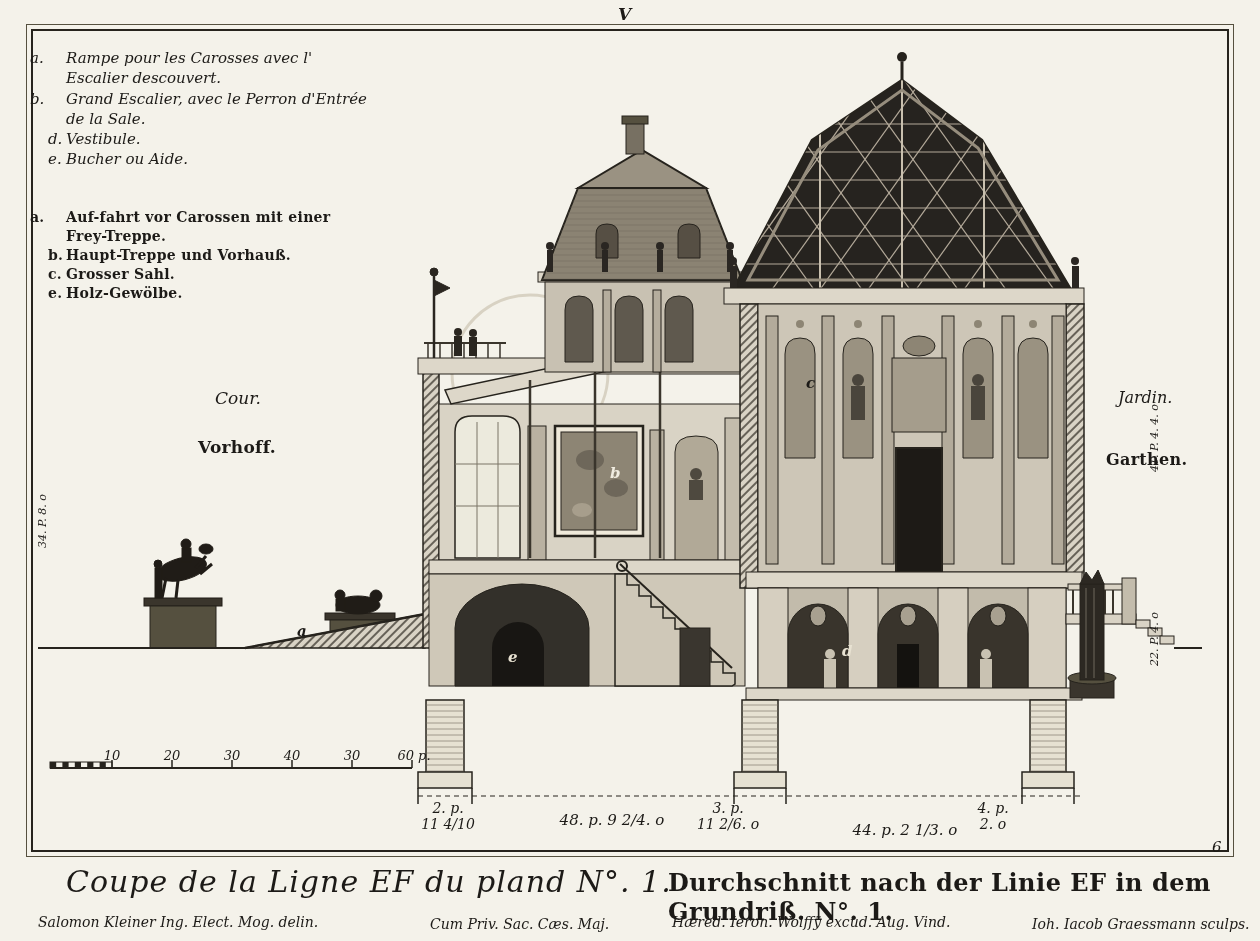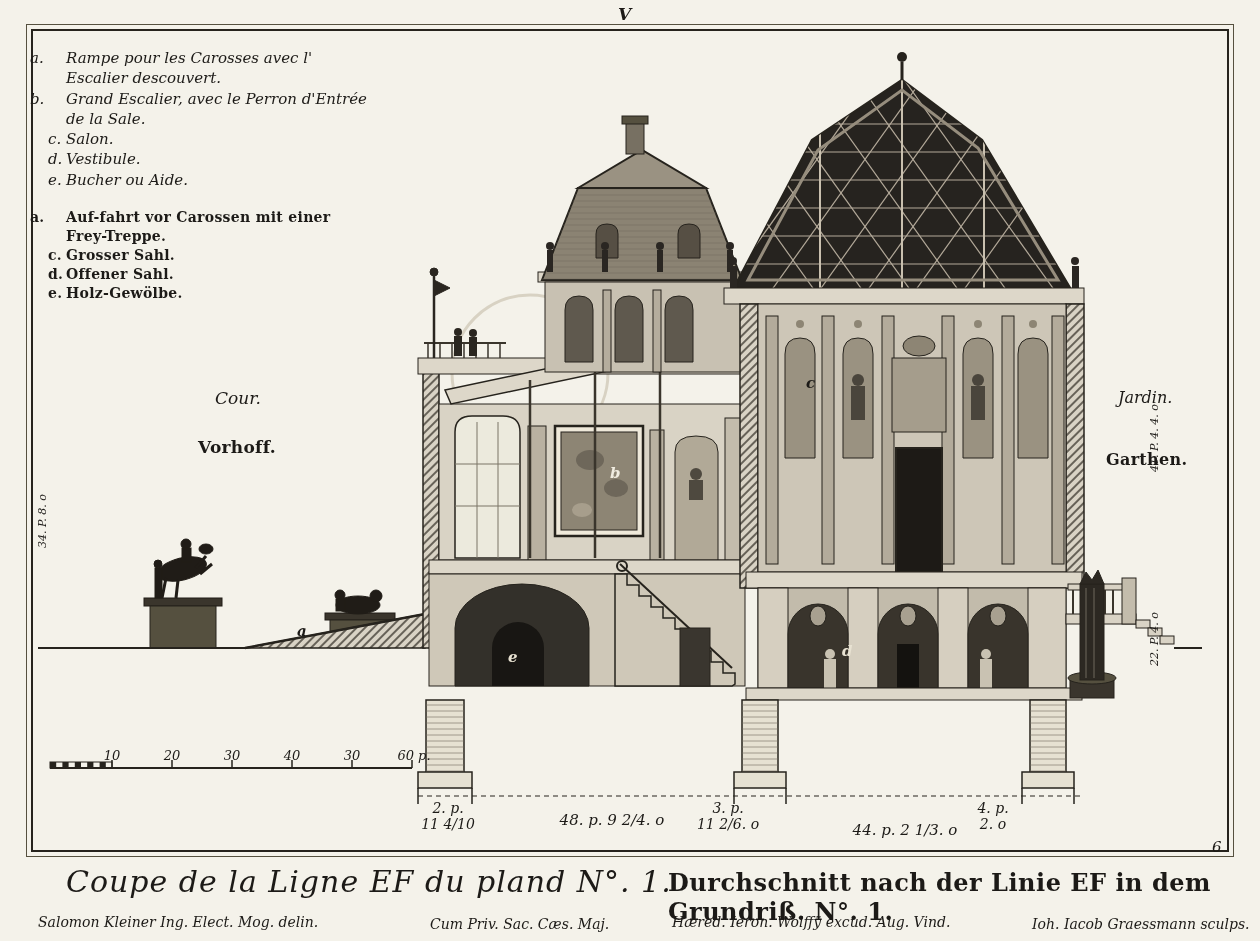--- a/index.html
+++ b/index.html
@@ -370,39 +370,36 @@
 </svg>
 
 <div class="abs it legend" style="left:48px;top:48px;width:330px;font-size:15px;">
   <div class="row" style="padding-left:18px;text-indent:-18px;">
     <span class="key">a.</span><span>Rampe pour les Carosses avec l' Escalier descouvert.</span>
   </div>
   <div class="row" style="padding-left:18px;text-indent:-18px;">
     <span class="key">b.</span><span>Grand Escalier, avec le Perron d'Entrée de la Sale.</span>
   </div>
   <div class="row">
-    <span class="key">c.</span><span>Salon.</span>
-  </div>
-  <div class="row">
     <span class="key">d.</span><span>Vestibule.</span>
   </div>
   <div class="row">
     <span class="key">e.</span><span>Bucher ou Aide.</span>
   </div>
 </div>
 
 <div class="abs frak legend" style="left:48px;top:208px;width:300px;font-size:14px;">
   <div class="row" style="padding-left:18px;text-indent:-18px;">
     <span class="key">a.</span><span>Auf-fahrt vor Carossen mit einer Frey-Treppe.</span>
   </div>
   <div class="row">
+    <span class="key">b.</span><span>Haupt-Treppe und Vorhauß.</span>
+  </div>
+  <div class="row">
     <span class="key">c.</span><span>Grosser Sahl.</span>
-  </div>
-  <div class="row">
-    <span class="key">d.</span><span>Offener Sahl.</span>
   </div>
   <div class="row">
     <span class="key">e.</span><span>Holz-Gewölbe.</span>
   </div>
 </div>
 
 <div class="abs it" style="left:215px;top:388px;font-size:17px;">Cour.</div>
 <div class="abs frak" style="left:198px;top:437px;font-size:17px;">Vorhoff.</div>
 <div class="abs it" style="left:1118px;top:388px;font-size:16px;">Jardin.</div>
 <div class="abs frak" style="left:1106px;top:450px;font-size:16px;">Garthen.</div>

